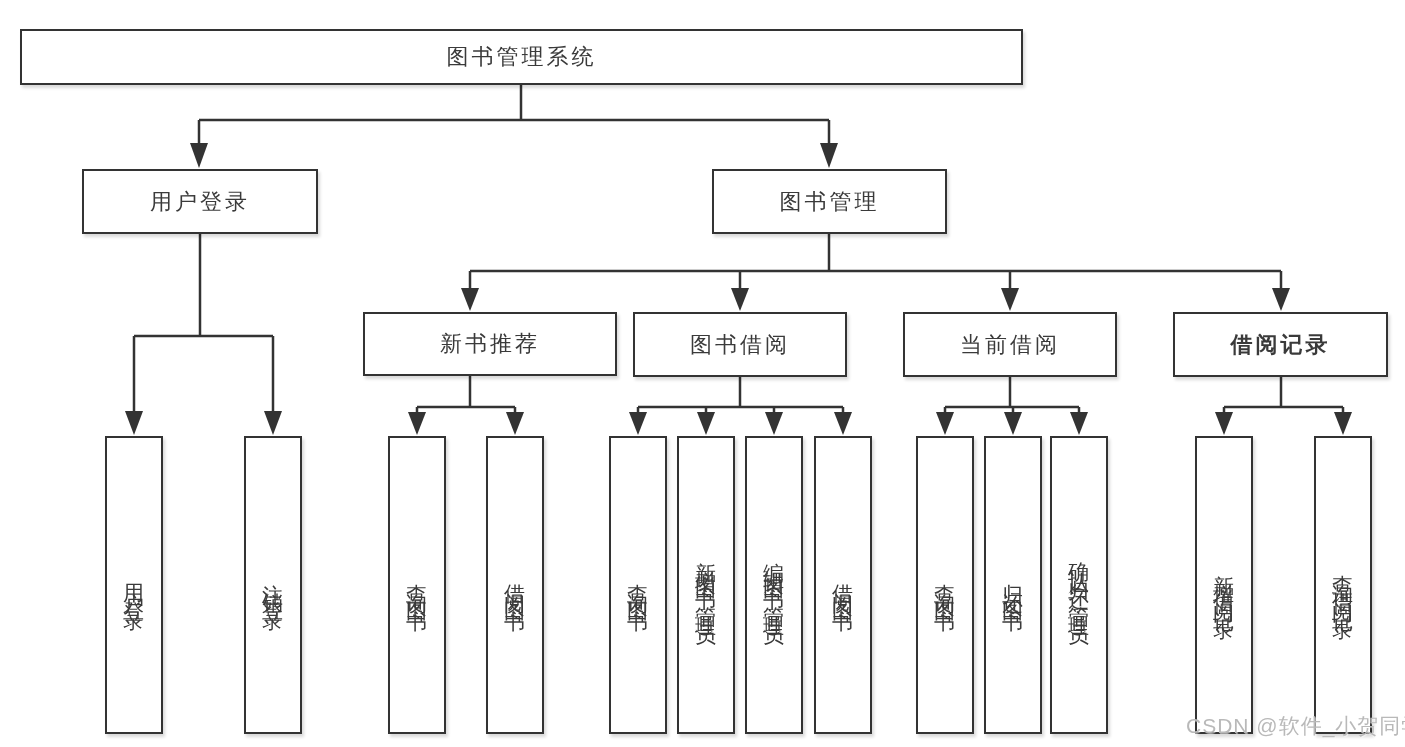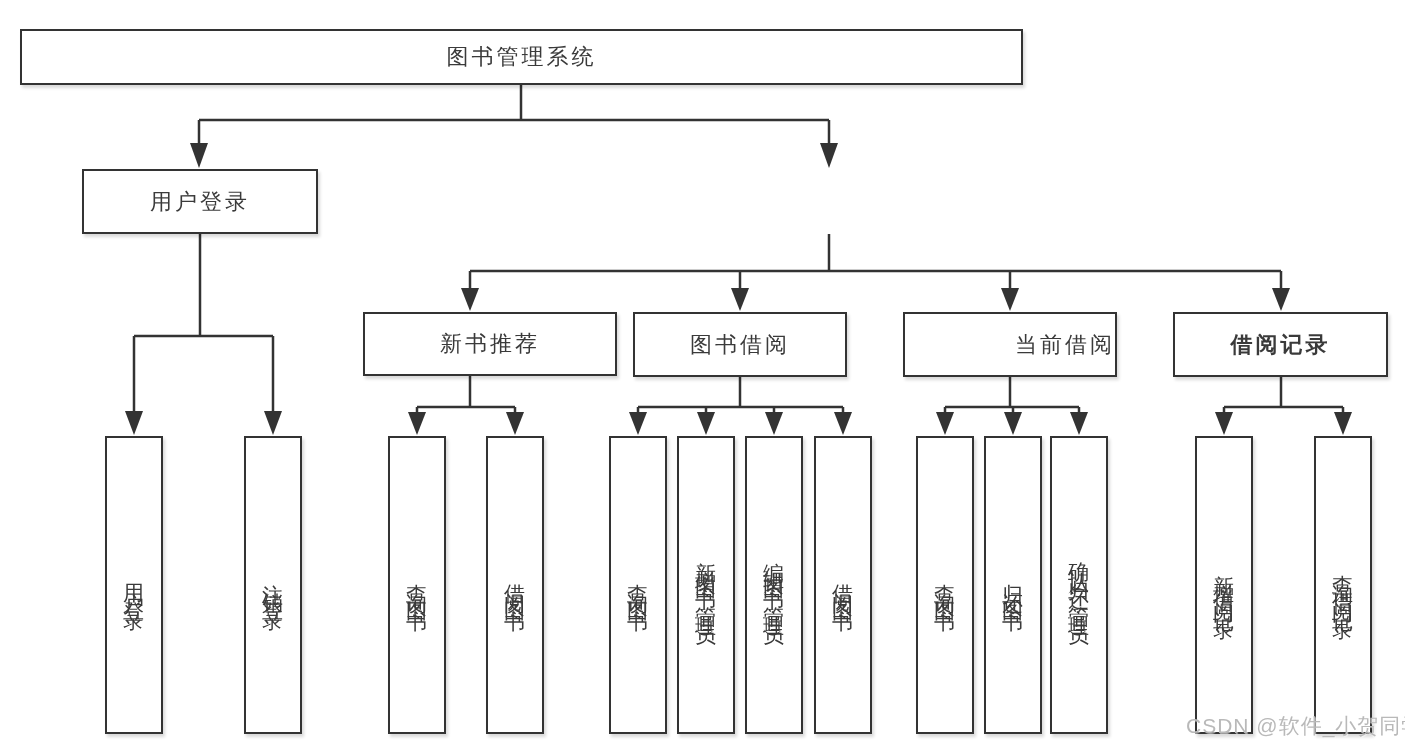--- a/index.html
+++ b/index.html
@@ -122,28 +122,31 @@
     <polygon class="a" points="1334,412 1352,412 1343,435"></polygon>
   </svg>
 
   <div class="box" style="left:20px;top:13px;width:1003px;height:56px;margin-top:16px;">
     <span class="hlabel">图书管理系统</span>
   </div>
 
   <div class="box" style="left:82px;top:169px;width:236px;height:65px;">
     <span class="hlabel">用户登录</span>
   </div>
+  <div class="box" style="left:712px;top:169px;width:235px;height:65px;">
+    <span class="hlabel">图书管理</span>
+  </div>
 
   <div class="box" style="left:363px;top:312px;width:254px;height:64px;">
     <span class="hlabel">新书推荐</span>
   </div>
   <div class="box" style="left:633px;top:312px;width:214px;height:65px;">
     <span class="hlabel">图书借阅</span>
   </div>
-  <div class="box" style="left:903px;top:312px;width:214px;height:65px;justify-content:flex-end;">
+  <div class="box" style="left:903px;top:312px;width:214px;height:65px;">
     <span class="hlabel">当前借阅</span>
   </div>
   <div class="box" style="left:1173px;top:312px;width:215px;height:65px;font-weight:bold;">
     <span class="hlabel">借阅记录</span>
   </div>
 
   <div class="box leaf" style="left:105px;">
     <span class="vlabel">用户登录</span>
   </div>
   <div class="box leaf" style="left:244px;">

